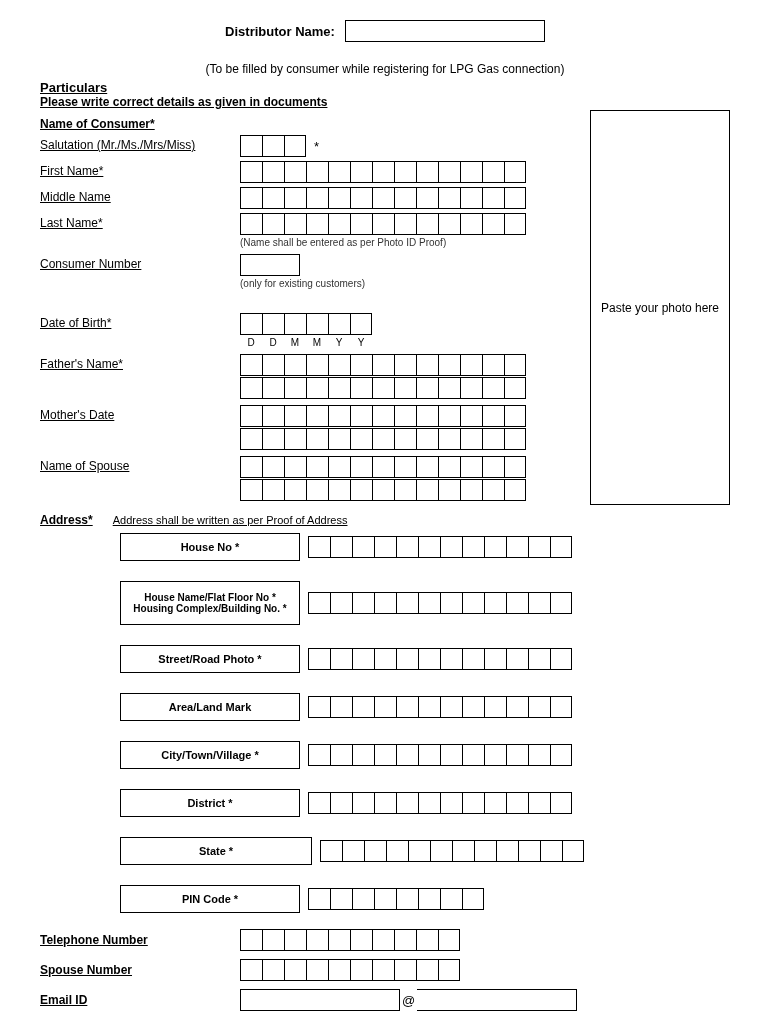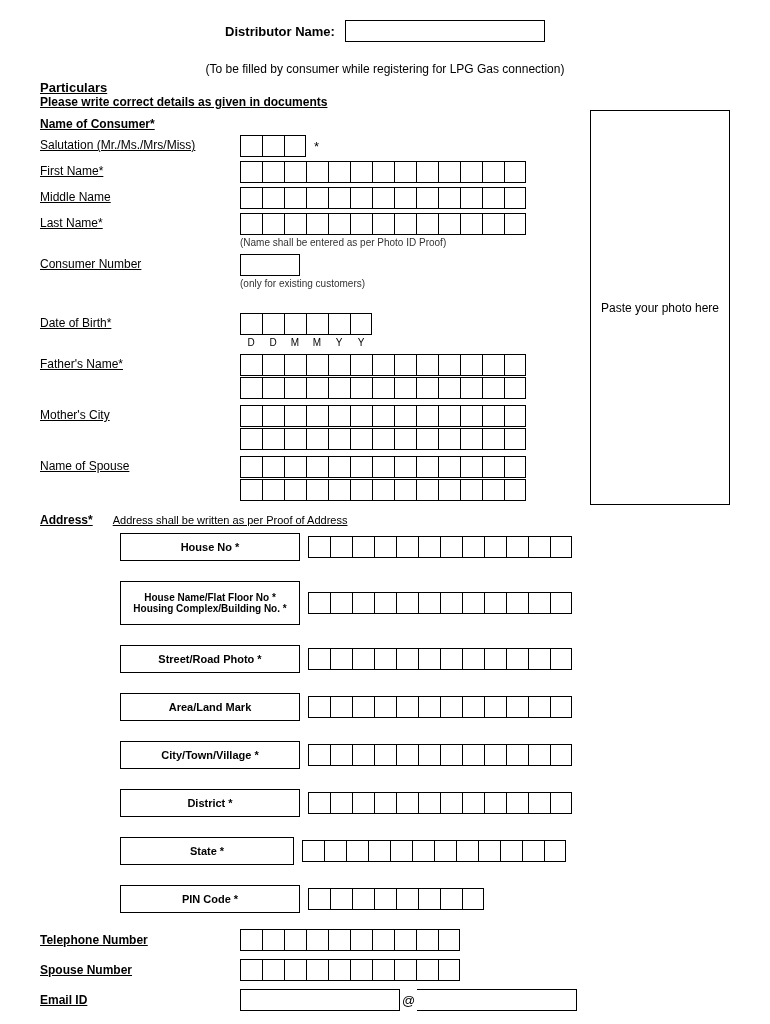--- a/index.html
+++ b/index.html
@@ -364,21 +364,21 @@
           <div class="cell"></div>
           <div class="cell"></div>
           <div class="cell"></div>
           <div class="cell"></div>
           <div class="cell"></div>
         </div>
       </div>
     </div>
 
     <div class="form-row" style="margin-top:6px;">
-      <div class="field-label">Mother's City</div>
+      <div class="field-label">Mother's Date</div>
       <div class="multi-row-cells">
         <div class="cells-row">
           <div class="cell"></div>
           <div class="cell"></div>
           <div class="cell"></div>
           <div class="cell"></div>
           <div class="cell"></div>
           <div class="cell"></div>
           <div class="cell"></div>
           <div class="cell"></div>
@@ -559,21 +559,21 @@
           <div class="cell"></div>
           <div class="cell"></div>
           <div class="cell"></div>
           <div class="cell"></div>
           <div class="cell"></div>
           <div class="cell"></div>
       </div>
     </div>
 
     <div style="display:flex; align-items:center; gap:8px;">
-      <div class="address-label-box" style="width:174px; min-height:28px;">State *</div>
+      <div class="address-label-box" style="width:192px; min-height:28px;">State *</div>
       <div class="cells-row">
         <div class="cell"></div>
           <div class="cell"></div>
           <div class="cell"></div>
           <div class="cell"></div>
           <div class="cell"></div>
           <div class="cell"></div>
           <div class="cell"></div>
           <div class="cell"></div>
           <div class="cell"></div>

